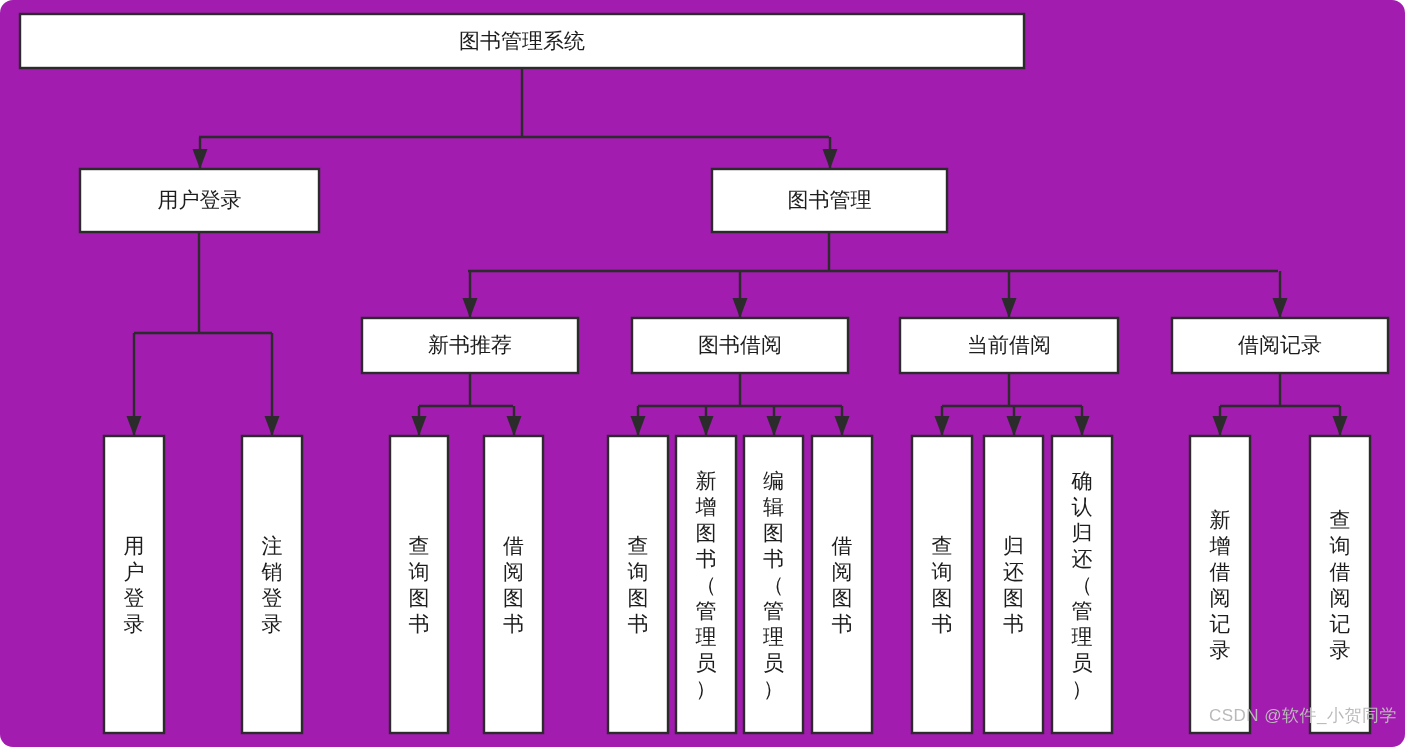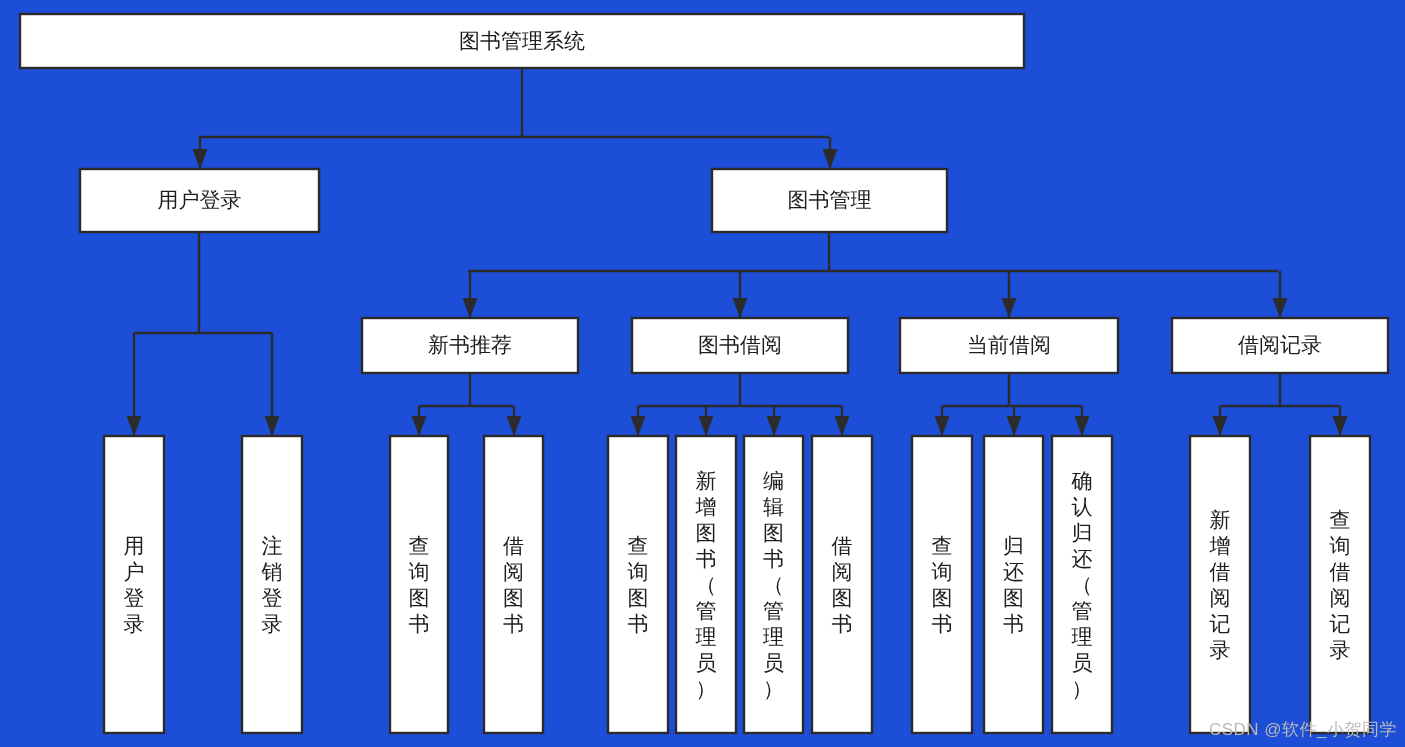--- a/index.html
+++ b/index.html
@@ -10,21 +10,22 @@
   body {
     width: 1405px;
     height: 747px;
     font-family: "Liberation Sans", "DejaVu Sans", sans-serif;
     overflow: hidden;
   }
   #diagram-root {
     position: relative;
     width: 1405px;
     height: 747px;
-    background: #1d4ed8;
+    background: #a21caf;
+    border-radius: 13px;
   }
   svg.diagram-canvas {
     position: absolute;
     left: 0;
     top: 0;
     width: 1405px;
     height: 747px;
     display: block;
   }
   .node-box {
@@ -51,21 +52,21 @@
   }
   .node-label-v {
     font-family: "Liberation Sans", "DejaVu Sans", sans-serif;
     font-size: 21px;
     fill: #1d1d1d;
     text-anchor: middle;
   }
   .watermark {
     position: absolute;
     right: 8px;
-    bottom: 6px;
+    bottom: 20px;
     font-family: "Liberation Sans", "DejaVu Sans", sans-serif;
     font-size: 17px;
     color: #b9b9b9;
     letter-spacing: 0.5px;
     white-space: nowrap;
     user-select: none;
   }
 </style>
 </head>
 <body>

